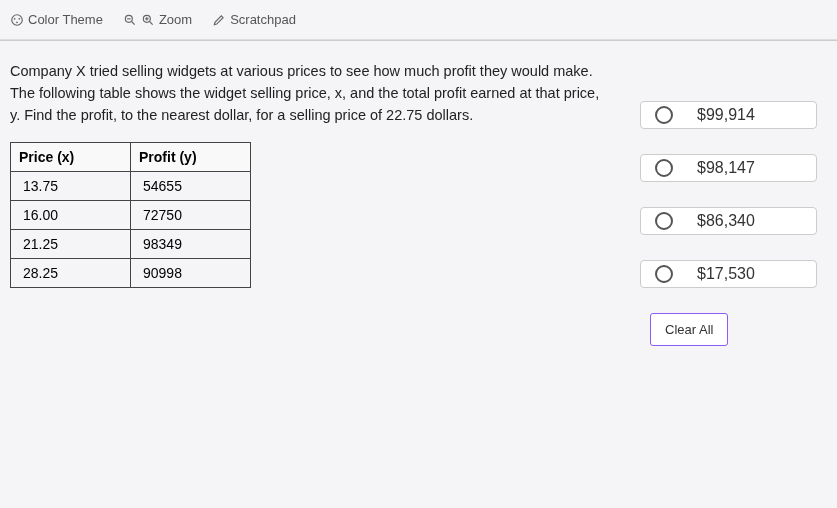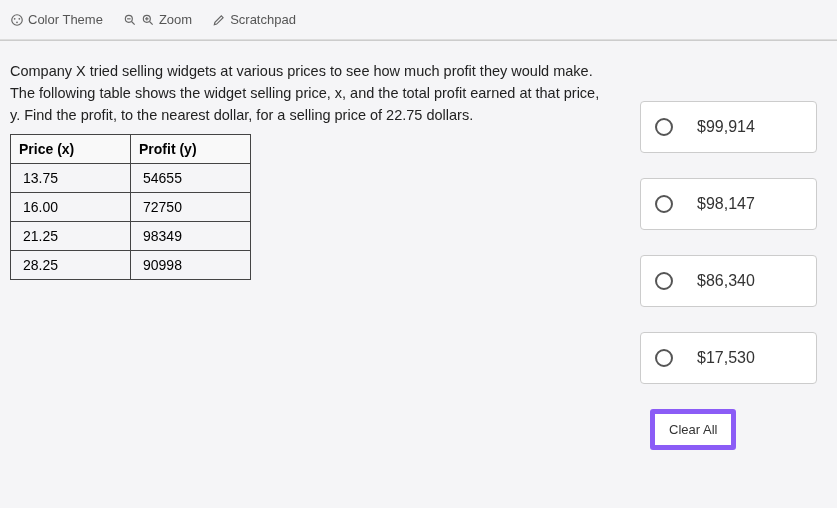--- a/index.html
+++ b/index.html
@@ -40,21 +40,21 @@
       padding: 20px 0 0 10px;
       gap: 30px;
     }
     .left-col {
       flex: 0 0 600px;
     }
     .question-text {
       font-size: 14.5px;
       line-height: 1.5;
       color: #222;
-      margin-bottom: 8px;
+      margin-bottom: 16px;
       max-width: 600px;
     }
     table {
       border-collapse: collapse;
       margin-top: 5px;
     }
     th, td {
       border: 1px solid #444;
       padding: 6px 12px;
       font-size: 14px;
@@ -71,40 +71,40 @@
       display: flex;
       flex-direction: column;
       gap: 25px;
       padding-top: 40px;
       padding-right: 20px;
     }
     .answer-option {
       display: flex;
       align-items: center;
       gap: 24px;
-      padding: 16px 14px;
+      padding: 4px 14px;
       border: 1px solid #ccc;
       border-radius: 4px;
       background: #fff;
       cursor: pointer;
       font-size: 16px;
       color: #333;
     }
     .radio-circle {
       width: 18px;
       height: 18px;
       border: 2px solid #555;
       border-radius: 50%;
       flex-shrink: 0;
     }
     .clear-all {
       align-self: flex-start;
       margin-left: 10px;
       padding: 8px 14px;
-      border: 5px solid #8b5cf6;
+      border: 1px solid #8b5cf6;
       background: #fff;
       font-size: 13px;
       cursor: pointer;
       border-radius: 3px;
       color: #333;
     }
     hr.sep {
       border: none;
       border-top: 1px solid #ccc;
       margin: 0;

